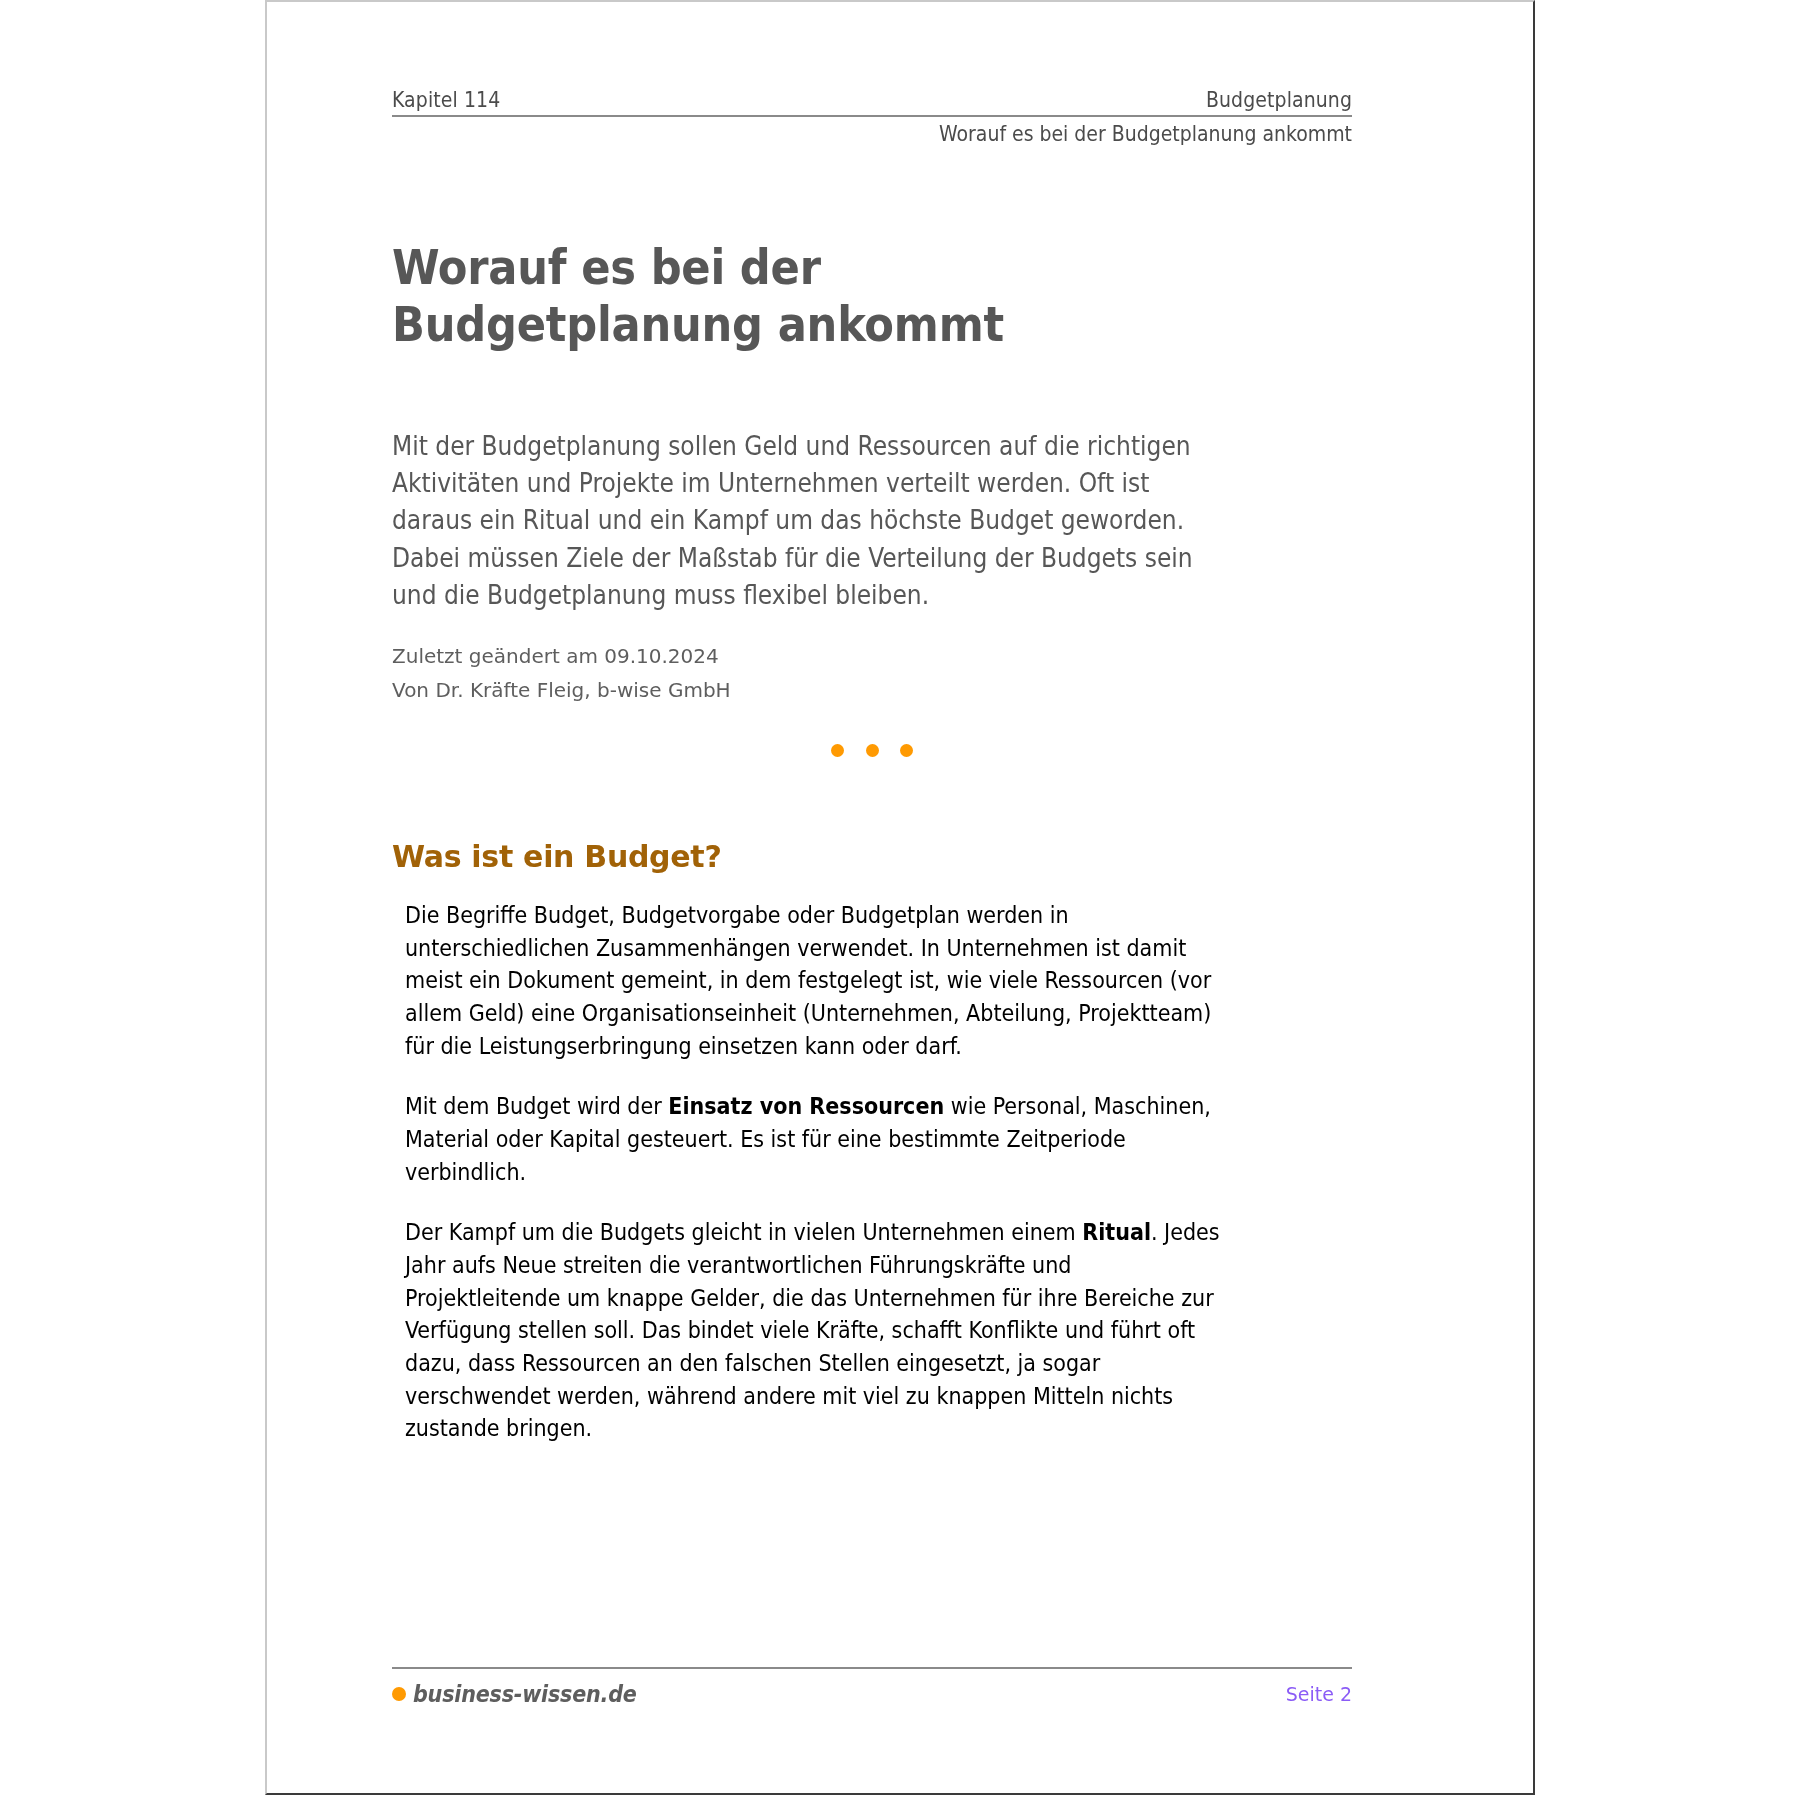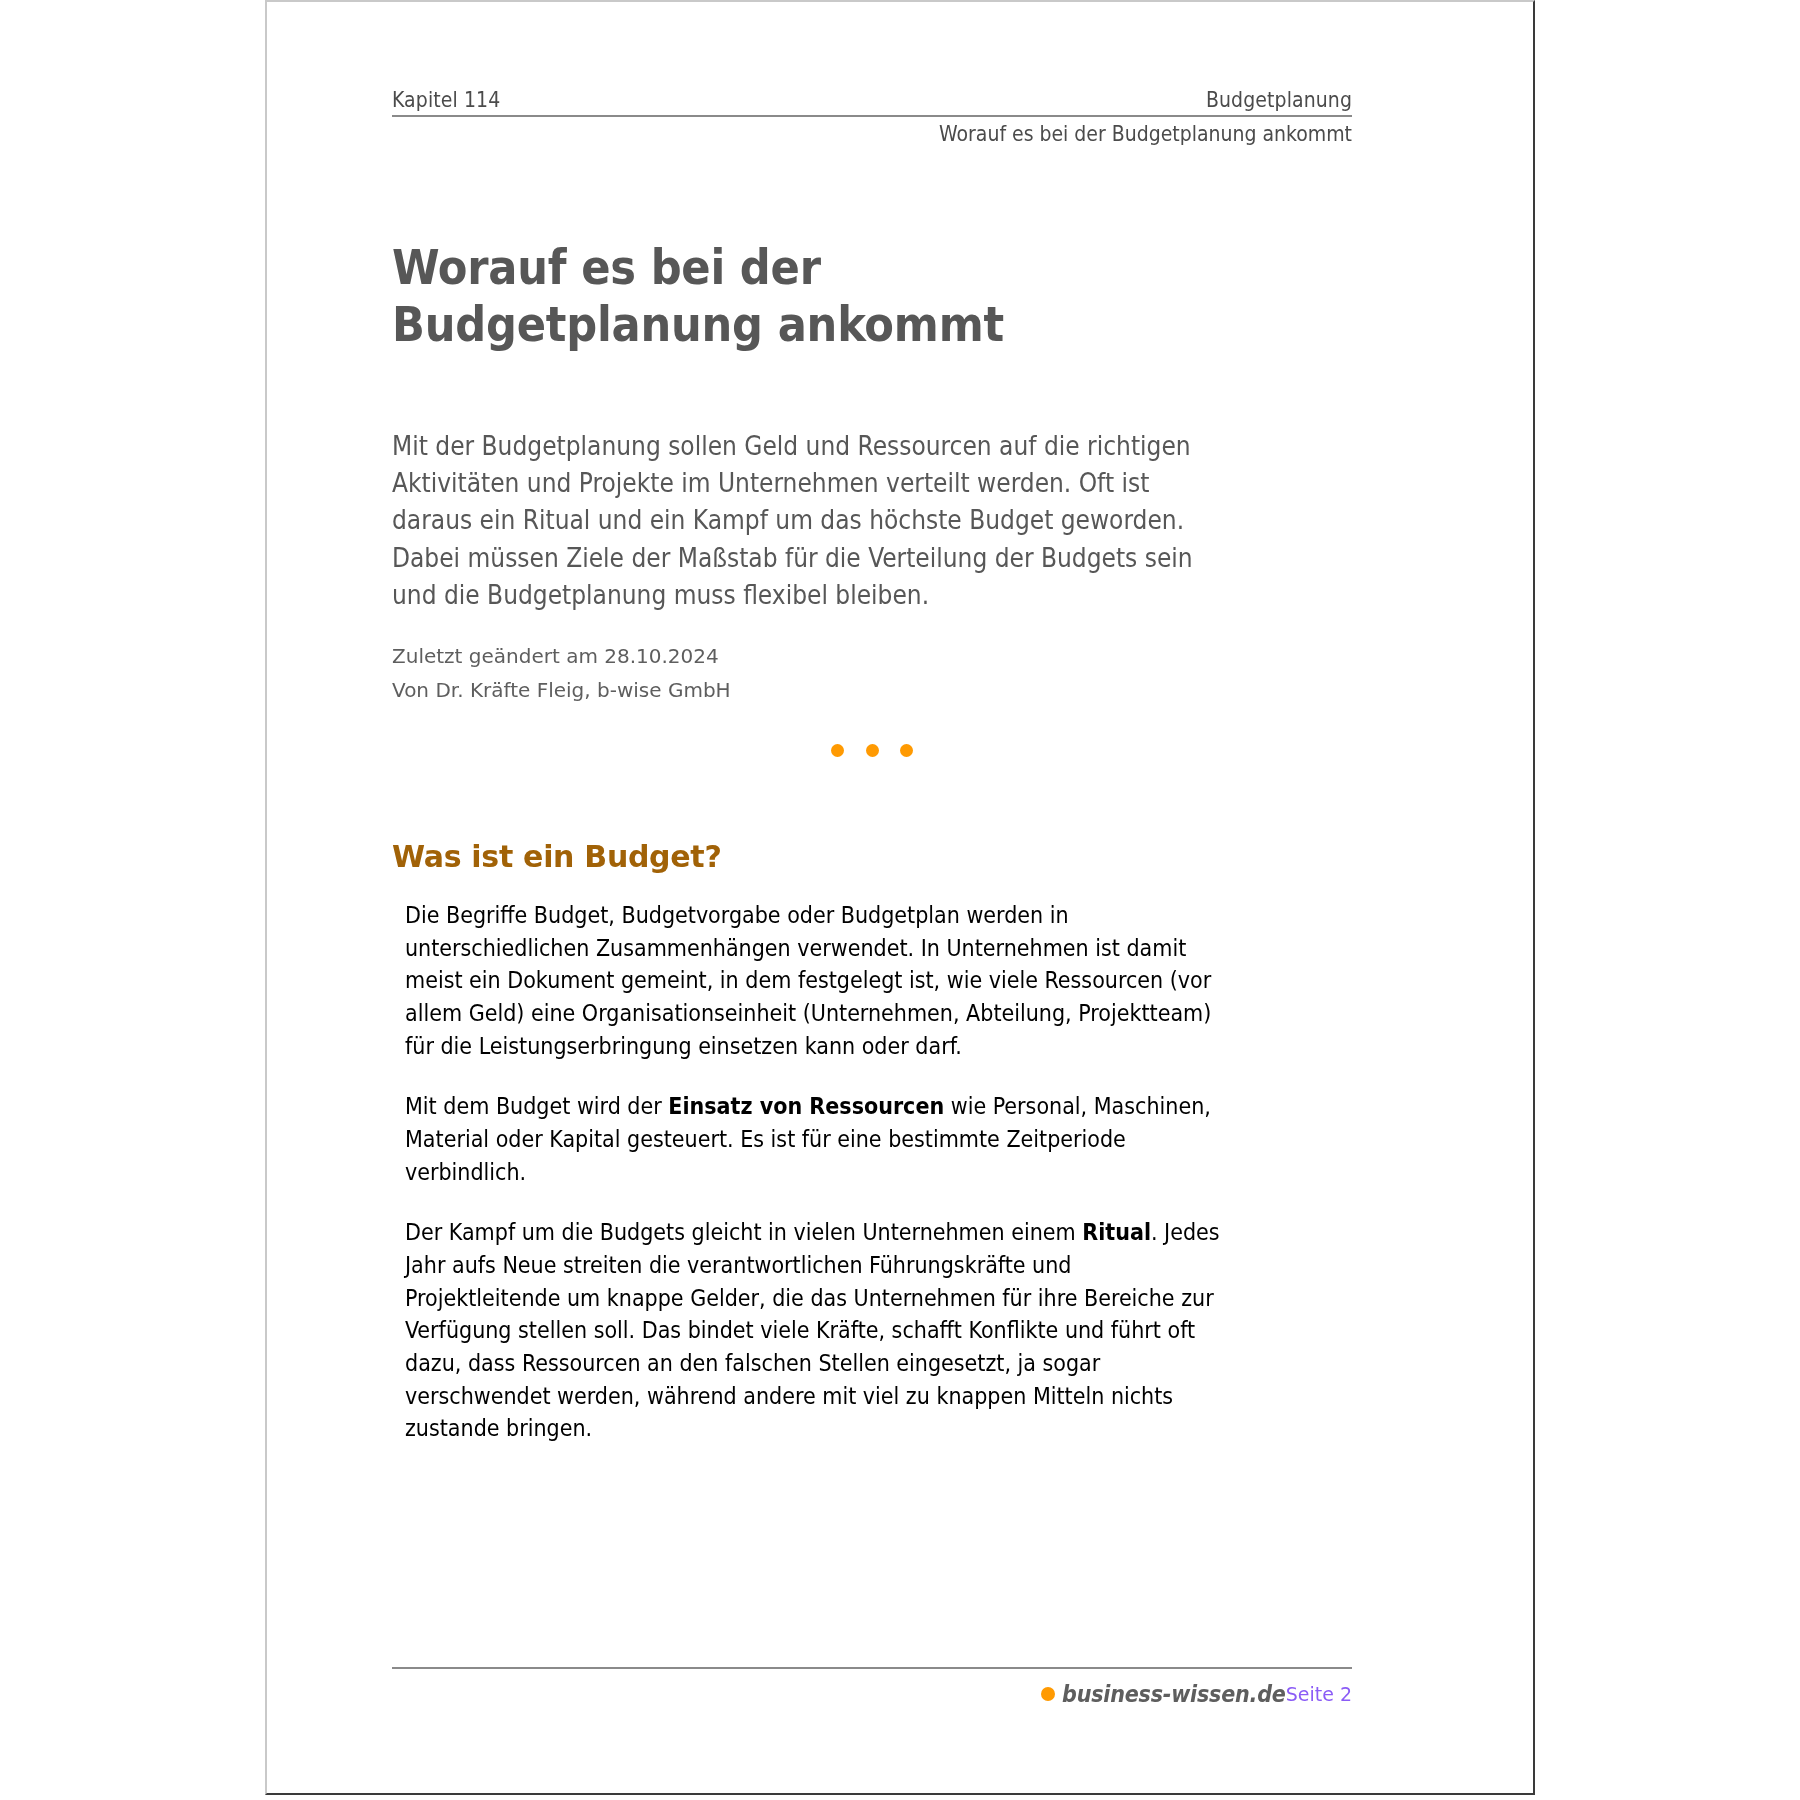--- a/index.html
+++ b/index.html
@@ -160,21 +160,21 @@
 
   
   .footer {
     position: absolute;
     bottom: 86px;
     left: 0;
     width: 960px;
     border-top: 2px solid #8a8a8a;
     padding-top: 12px;
     display: flex;
-    justify-content: flex-end;
+    justify-content: space-between;
     align-items: center;
   }
   .brand {
     display: flex;
     align-items: center;
     gap: 7px;
   }
   .brand-dot {
     width: 14px;
     height: 14px;
@@ -211,21 +211,21 @@
         <div class="run-header-row2">
           <span class="run-header-sub">Worauf es bei der Budgetplanung ankommt</span>
         </div>
       </div>
 
       <h1 class="article-title">Worauf es bei der Budgetplanung ankommt</h1>
 
       <p class="lead">Mit der Budgetplanung sollen Geld und Ressourcen auf die richtigen Aktivitäten und Projekte im Unternehmen verteilt werden. Oft ist daraus ein Ritual und ein Kampf um das höchste Budget geworden. Dabei müssen Ziele der Maßstab für die Verteilung der Budgets sein und die Budgetplanung muss flexibel bleiben.</p>
 
       <div class="meta">
-        <div>Zuletzt geändert am 28.10.2024</div>
+        <div>Zuletzt geändert am 09.10.2024</div>
         <div>Von Dr. Kräfte Fleig, b-wise GmbH</div>
       </div>
 
       <div class="dots">
         <span class="dot"></span>
         <span class="dot"></span>
         <span class="dot"></span>
       </div>
 
       <h2 class="section-heading">Was ist ein Budget?</h2>

